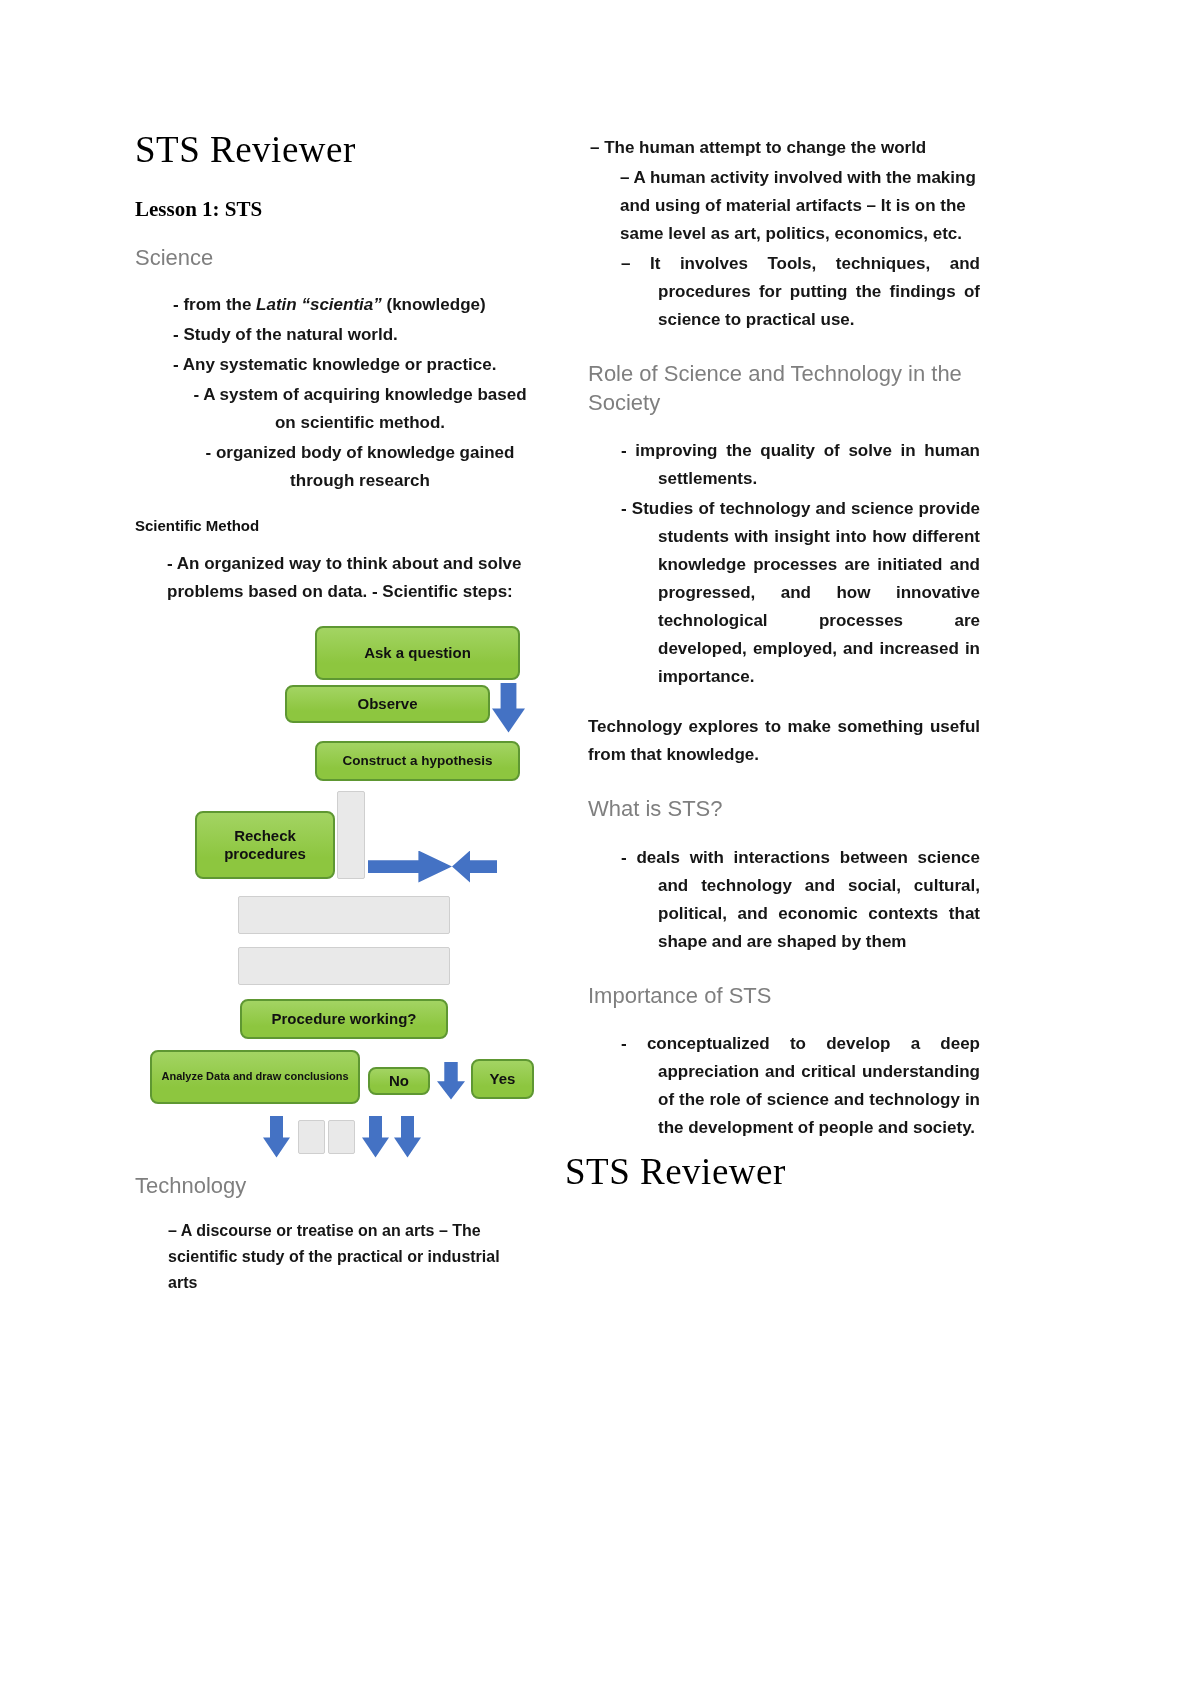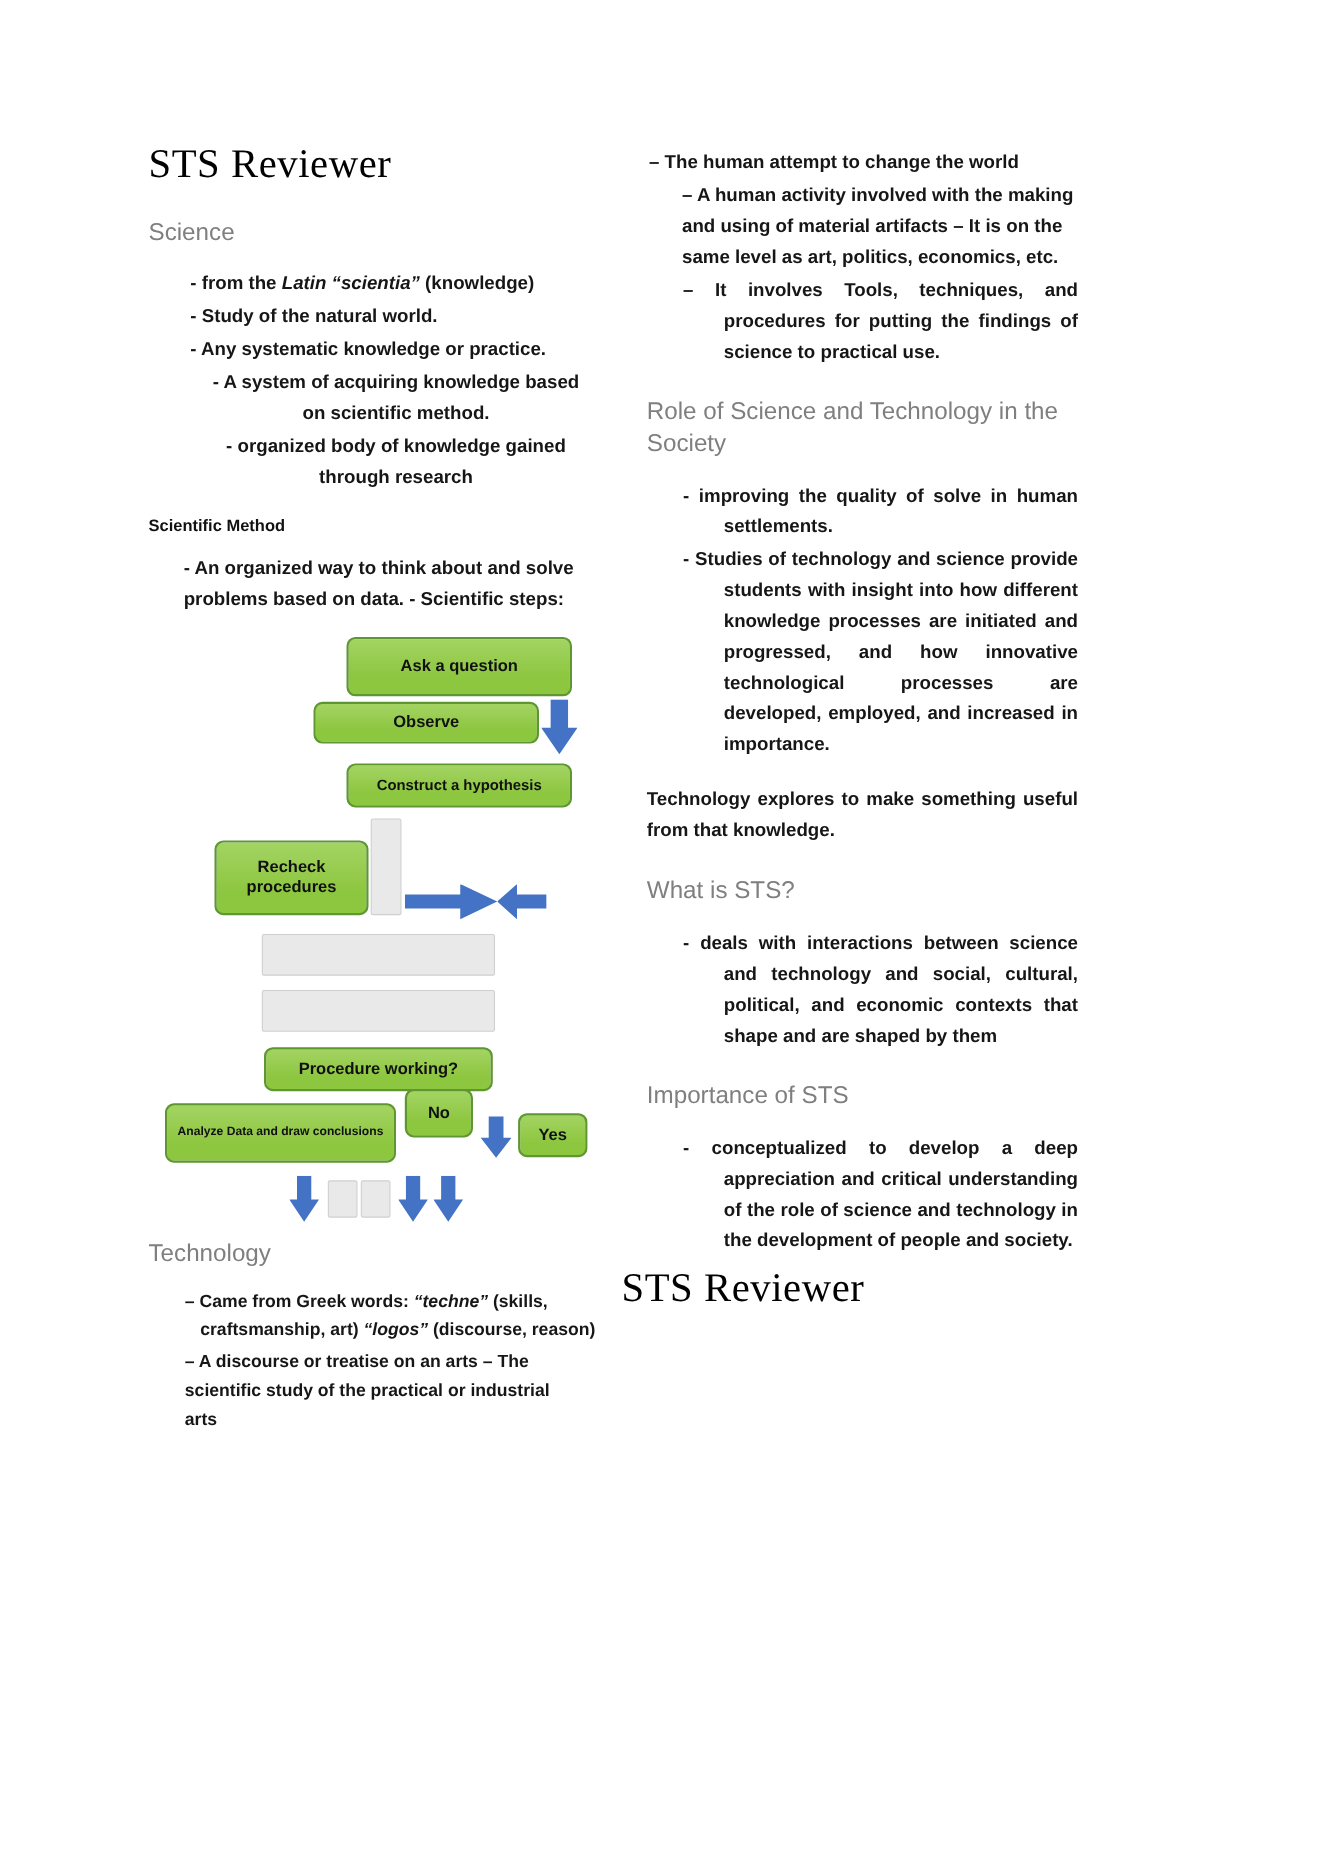--- a/index.html
+++ b/index.html
@@ -75,20 +75,21 @@
   .arrow-right { clip-path:polygon(0 30%, 60% 30%, 60% 0, 100% 50%, 60% 100%, 60% 70%, 0 70%); }
   .arrow-left  { clip-path:polygon(100% 30%, 40% 30%, 40% 0, 0 50%, 40% 100%, 40% 70%, 100% 70%); }
 </style>
 </head>
 <body>
 
 <div class="page">
 
   <div class="col-left">
     <h1 class="doc-title">STS Reviewer</h1>
+    <h2 class="lesson-title">Lesson 1: STS</h2>
 
     <h3 class="gray-heading">Science</h3>
     <div class="body-txt">
       <p class="li"><span>- from the </span><span class="it">Latin “scientia”</span><span> (knowledge)</span></p>
       <p class="li">- Study of the natural world.</p>
       <p class="li">- Any systematic knowledge or practice.</p>
       <p class="li centered">- A system of acquiring knowledge based on scientific method.</p>
       <p class="li centered">- organized body of knowledge gained through research</p>
     </div>
 
@@ -105,34 +106,33 @@
       <div class="fc-box fc-green" style="left:50px;  top:191px; width:140px; height:68px;">Recheck procedures</div>
       <div class="arrow arrow-right" style="left:223px; top:231px; width:84px; height:32px;"></div>
       <div class="arrow arrow-left" style="left:307px; top:231px; width:45px; height:32px;"></div>
 
       <div class="fc-box fc-gray" style="left:93px; top:276px; width:212px; height:38px;"></div>
       <div class="fc-box fc-gray" style="left:93px; top:327px; width:212px; height:38px;"></div>
 
       <div class="fc-box fc-green" style="left:95px; top:379px; width:208px; height:40px;">Procedure working?</div>
 
       <div class="fc-box fc-green tiny" style="left:5px;   top:430px; width:210px; height:54px;">Analyze Data and draw conclusions</div>
-      <div class="fc-box fc-green" style="left:223px; top:417px; width:62px; height:44px;">No</div>
+      <div class="fc-box fc-green" style="left:223px; top:447px; width:62px; height:28px;">No</div>
       <div class="arrow arrow-down" style="left:292px; top:442px; width:28px; height:38px;"></div>
       <div class="fc-box fc-green" style="left:326px; top:439px; width:63px; height:40px;">Yes</div>
 
       <div class="arrow arrow-down" style="left:118px; top:496px; width:27px; height:42px;"></div>
       <div class="fc-box fc-gray" style="left:153px; top:500px; width:27px; height:34px;"></div>
       <div class="fc-box fc-gray" style="left:183px; top:500px; width:27px; height:34px;"></div>
       <div class="arrow arrow-down" style="left:217px; top:496px; width:27px; height:42px;"></div>
       <div class="arrow arrow-down" style="left:249px; top:496px; width:27px; height:42px;"></div>
     </div>
 
     <h3 class="gray-heading" style="margin-top:4px;">Technology</h3>
     <div class="body-txt">
-      <p class="tech-li hang"><span>– Came from Greek words: </span><span class="bi">“techne”</span><span> (skills, craftsmanship, art) </span><span class="bi">“logos”</span><span> (discourse, reason)</span></p>
       <p class="tech-li">– A discourse or treatise on an arts – The scientific study of the practical or industrial arts</p>
     </div>
   </div>
 
   <div class="col-right body-txt">
     <p class="r-li first-line">– The human attempt to change the world</p>
     <p class="r-li2">– A human activity involved with the making and using of material artifacts – It is on the same level as art, politics, economics, etc.</p>
     <p class="r-hang">– It involves Tools, techniques, and procedures for putting the findings of science to practical use.</p>
 
     <h3 class="gray-heading">Role of Science and Technology in the Society</h3>

